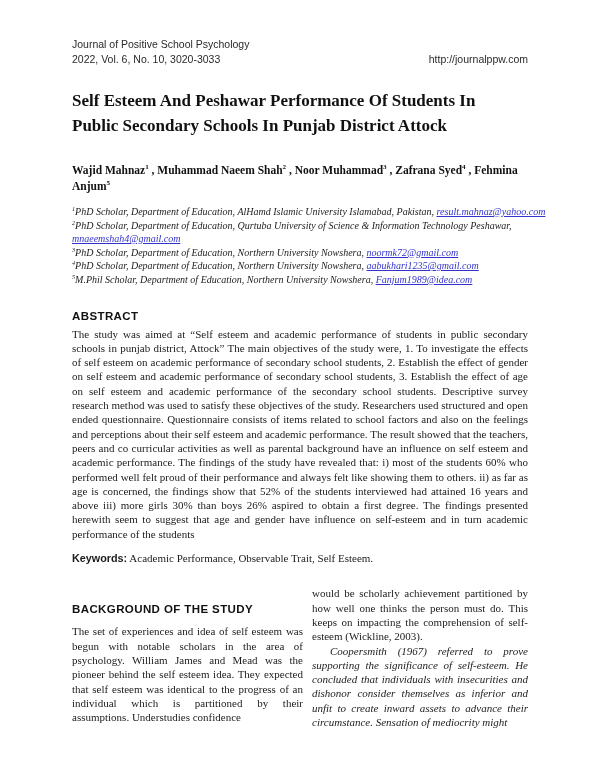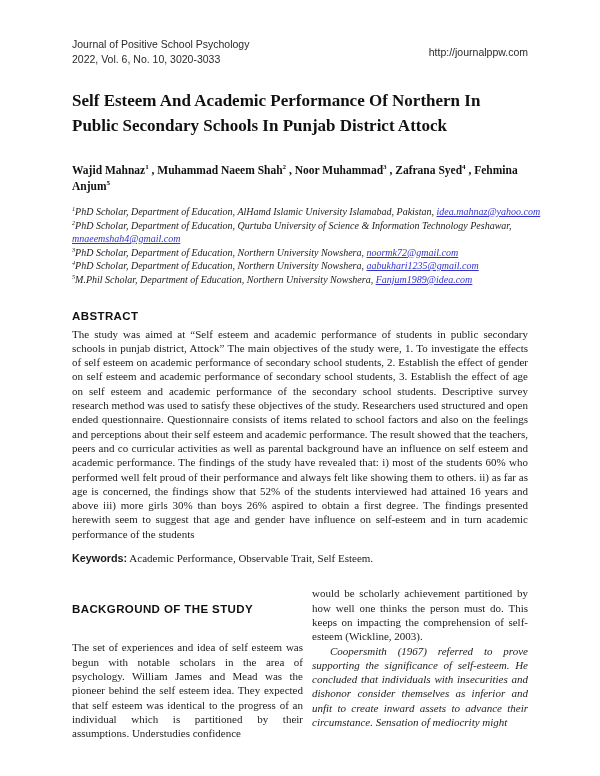--- a/index.html
+++ b/index.html
@@ -12,21 +12,21 @@
     font-family:"Liberation Serif", serif;
     overflow:hidden;
   }
   .content {
     position:absolute;
     left:72px; top:37px;
     width:456px;
   }
   
   .header-row {
-    display:flex; justify-content:space-between; align-items:center;
+    display:flex; justify-content:space-between; align-items:flex-end;
     font-family:"Liberation Sans", sans-serif;
     font-size:10.5px; line-height:15px; color:#2a2a2a;
   }
   
   .title {
     margin-top:21px;
     width:448px;
     font-size:17px; font-weight:bold; line-height:25px;
     color:#111;
   }
@@ -77,47 +77,47 @@
   }
   .col-left { width:231px; margin-right:9px; }
   .col-right { width:216px; }
   .section-heading {
     font-family:"Liberation Sans", sans-serif;
     font-size:11.5px; font-weight:bold; letter-spacing:0.4px;
     color:#111;
   }
   .heading-gap { margin-top:17px; }
   .col-para {
-    margin-top:25px;
+    margin-top:9px;
     font-size:11px; line-height:14.3px;
     text-align:justify;
   }
   .col-para-flush { margin-top:0; }
   .indent { text-indent:18px;font-style:italic; }
 </style>
 </head>
 <body>
 
 <div class="page">
   <div class="content">
 
     <div class="header-row">
       <div>
         <div>Journal of Positive School Psychology</div>
         <div>2022, Vol. 6, No. 10, 3020-3033</div>
       </div>
       <div>http://journalppw.com</div>
     </div>
 
-    <div class="title">Self Esteem And Academic Performance Of Northern In Public Secondary Schools In Punjab District Attock</div>
+    <div class="title">Self Esteem And Peshawar Performance Of Students In Public Secondary Schools In Punjab District Attock</div>
 
     <div class="authors"><span>Wajid Mahnaz<sup>1</sup></span> , <span>Muhammad Naeem Shah<sup>2</sup></span> , <span>Noor Muhammad<sup>3</sup></span> , <span>Zafrana Syed<sup>4</sup></span> , <span>Fehmina Anjum<sup>5</sup></span></div>
 
     <div class="affiliations">
-        <div><sup>1</sup>PhD Scholar, Department of Education, AlHamd Islamic University Islamabad, Pakistan, <a class="email-link" href="#">idea.mahnaz@yahoo.com</a></div>
+        <div><sup>1</sup>PhD Scholar, Department of Education, AlHamd Islamic University Islamabad, Pakistan, <a class="email-link" href="#">result.mahnaz@yahoo.com</a></div>
         <div><sup>2</sup>PhD Scholar, Department of Education, Qurtuba University of Science &amp; Information Technology Peshawar, <a class="email-link" href="#">mnaeemshah4@gmail.com</a></div>
         <div><sup>3</sup>PhD Scholar, Department of Education, Northern University Nowshera, <a class="email-link" href="#">noormk72@gmail.com</a></div>
         <div><sup>4</sup>PhD Scholar, Department of Education, Northern University Nowshera, <a class="email-link" href="#">aabukhari1235@gmail.com</a></div>
         <div><sup>5</sup>M.Phil Scholar, Department of Education, Northern University Nowshera, <a class="email-link" href="#">Fanjum1989@idea.com</a></div>
       </div>
 
     <div class="abstract-heading">ABSTRACT</div>
     <div class="abstract-body">The study was aimed at “Self esteem and academic performance of students in public secondary schools in punjab district, Attock” The main objectives of the study were, 1. To investigate the effects of self esteem on academic performance of secondary school students, 2. Establish the effect of gender on self esteem and academic performance of secondary school students, 3. Establish the effect of age on self esteem and academic performance of the secondary school students. Descriptive survey research method was used to satisfy these objectives of the study. Researchers used structured and open ended questionnaire. Questionnaire consists of items related to school factors and also on the feelings and perceptions about their self esteem and academic performance. The result showed that the teachers, peers and co curricular activities as well as parental background have an influence on self esteem and academic performance. The findings of the study have revealed that: i) most of the students 60% who performed well felt proud of their performance and always felt like showing them to others. ii) as far as age is concerned, the findings show that 52% of the students interviewed had attained 16 years and above iii) more girls 30% than boys 26% aspired to obtain a first degree. The findings presented herewith seem to suggest that age and gender have influence on self-esteem and in turn academic performance of the students</div>
 
     <div class="keywords">

